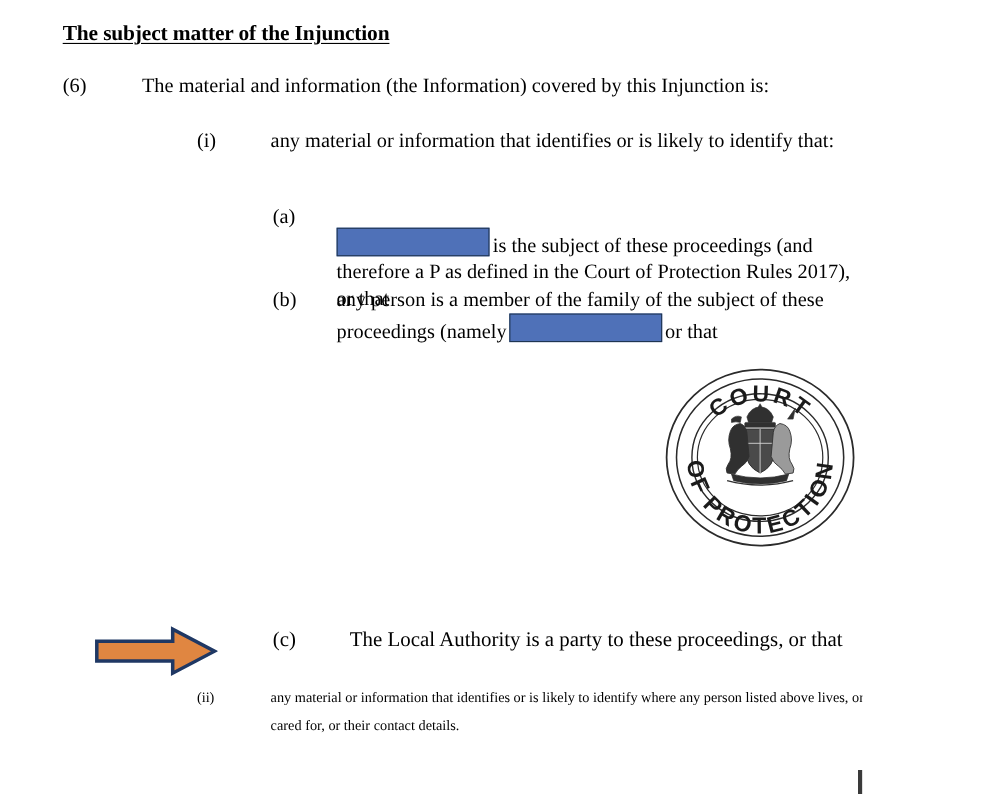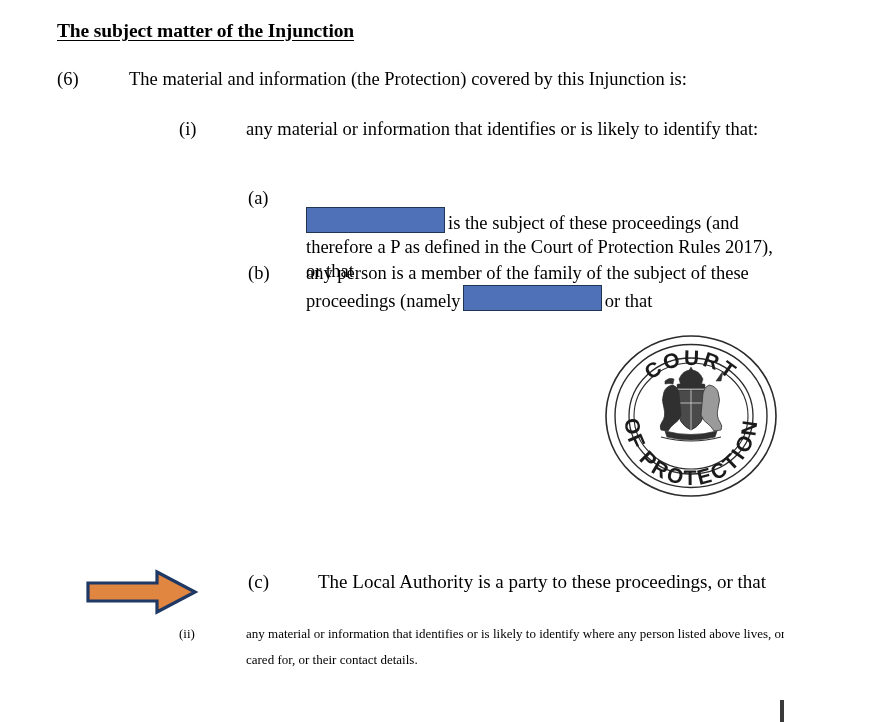--- a/index.html
+++ b/index.html
@@ -162,21 +162,21 @@
 </style>
 </head>
 <body>
 
 <div id="page">
 
   <div class="doc-heading">The subject matter of the Injunction</div>
 
   <div class="row row-6">
     <span class="marker">(6)</span>
-    <span class="body-text">The material and information (the Protection) covered by this Injunction is:</span>
+    <span class="body-text">The material and information (the Information) covered by this Injunction is:</span>
   </div>
 
   <div class="row row-i">
     <span class="marker">(i)</span>
     <span class="body-text">any material or information that identifies or is likely to identify that:</span>
   </div>
 
   <div class="row row-a">
     <span class="marker">(a)</span>
     <span class="body-text"><span class="redaction redaction-a"></span><span>is the subject of these proceedings (and therefore a P as defined in the Court of Protection Rules 2017), or that</span></span>

